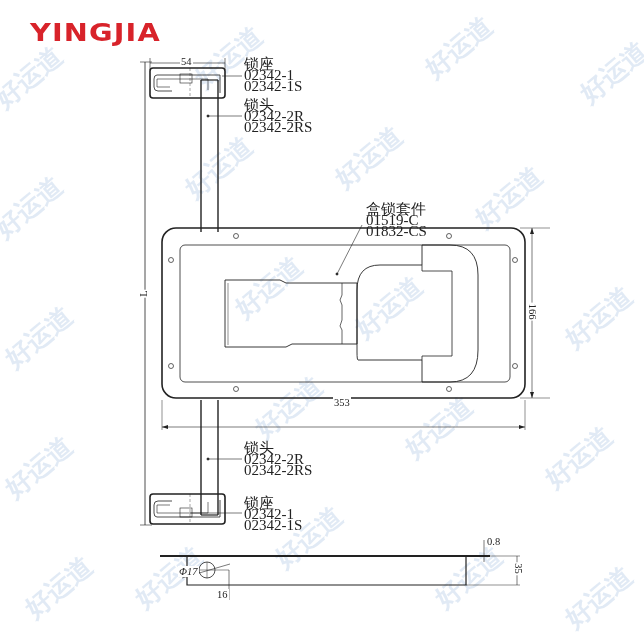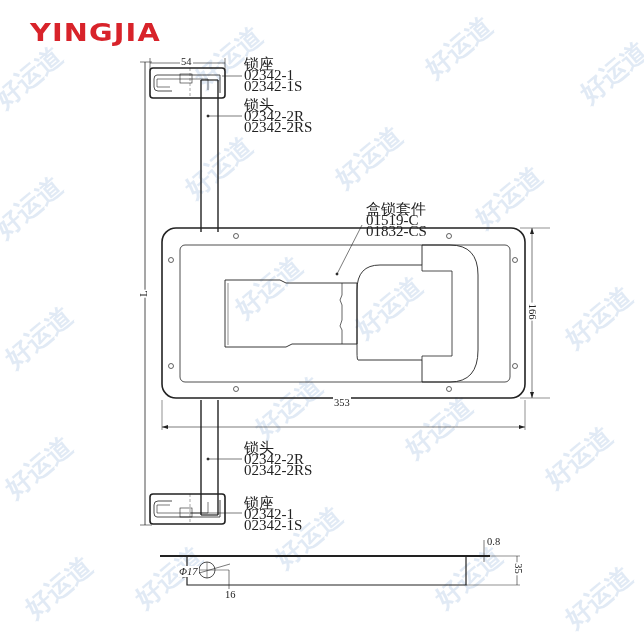--- a/index.html
+++ b/index.html
@@ -131,21 +131,21 @@
   </g>
 </svg>
 
 <div class="dim" style="left:180px;top:56px;">54</div>
 <div class="dim dim-vl" style="left:139px;top:288px;">L</div>
 <div class="dim" style="left:333px;top:397px;">353</div>
 <div class="dim dim-v" style="left:524px;top:306px;">166</div>
 <div class="dim" style="left:486px;top:536px;">0.8</div>
 <div class="dim dim-v" style="left:512px;top:563px;">35</div>
 <div class="dim" style="left:178px;top:566px;font-style:italic;">Φ17</div>
-<div class="dim" style="left:216px;top:589px;margin-left:8px;">16</div>
+<div class="dim" style="left:216px;top:589px;">16</div>
 
 <div class="lbl" style="left:244px;top:59px;">
   <div>锁座</div>
   <div>02342-1</div>
   <div>02342-1S</div>
 </div>
 
 <div class="lbl" style="left:244px;top:100px;">
   <div>锁头</div>
   <div>02342-2R</div>

